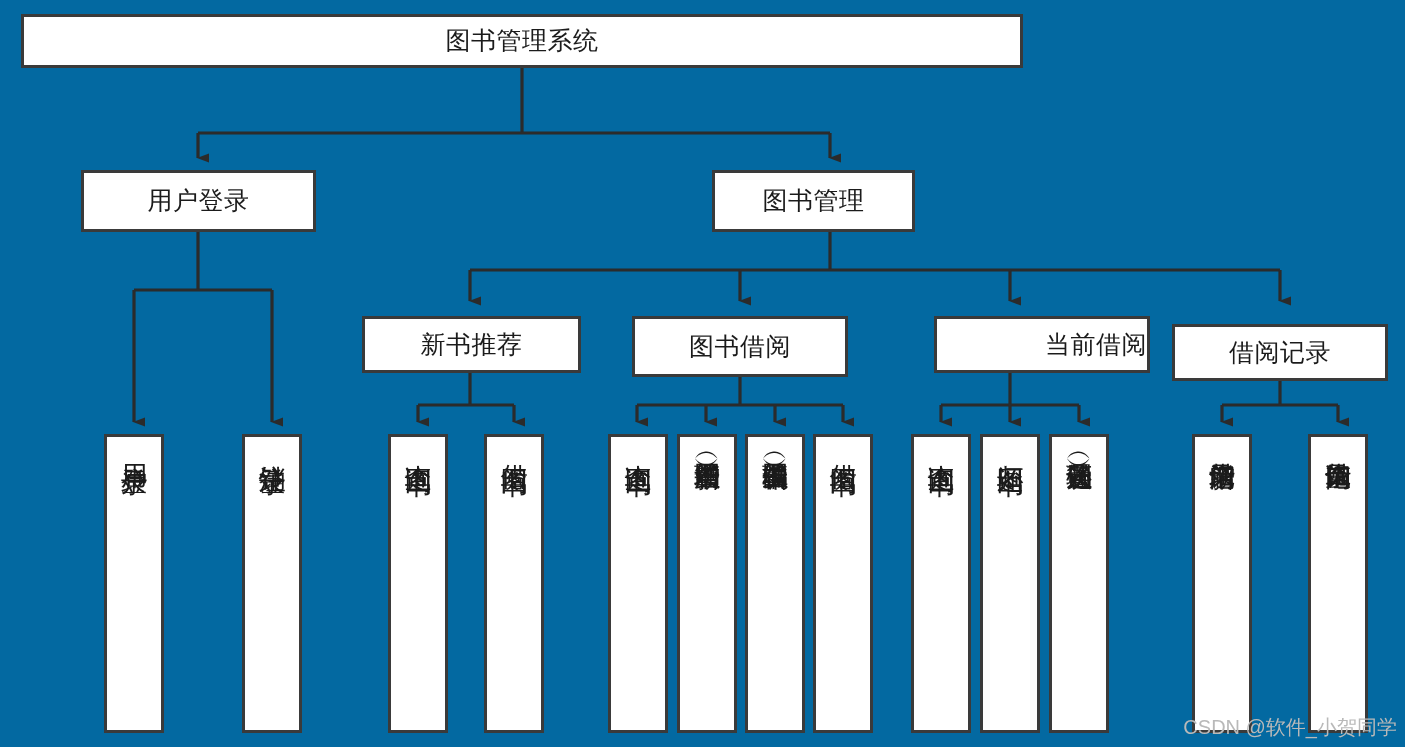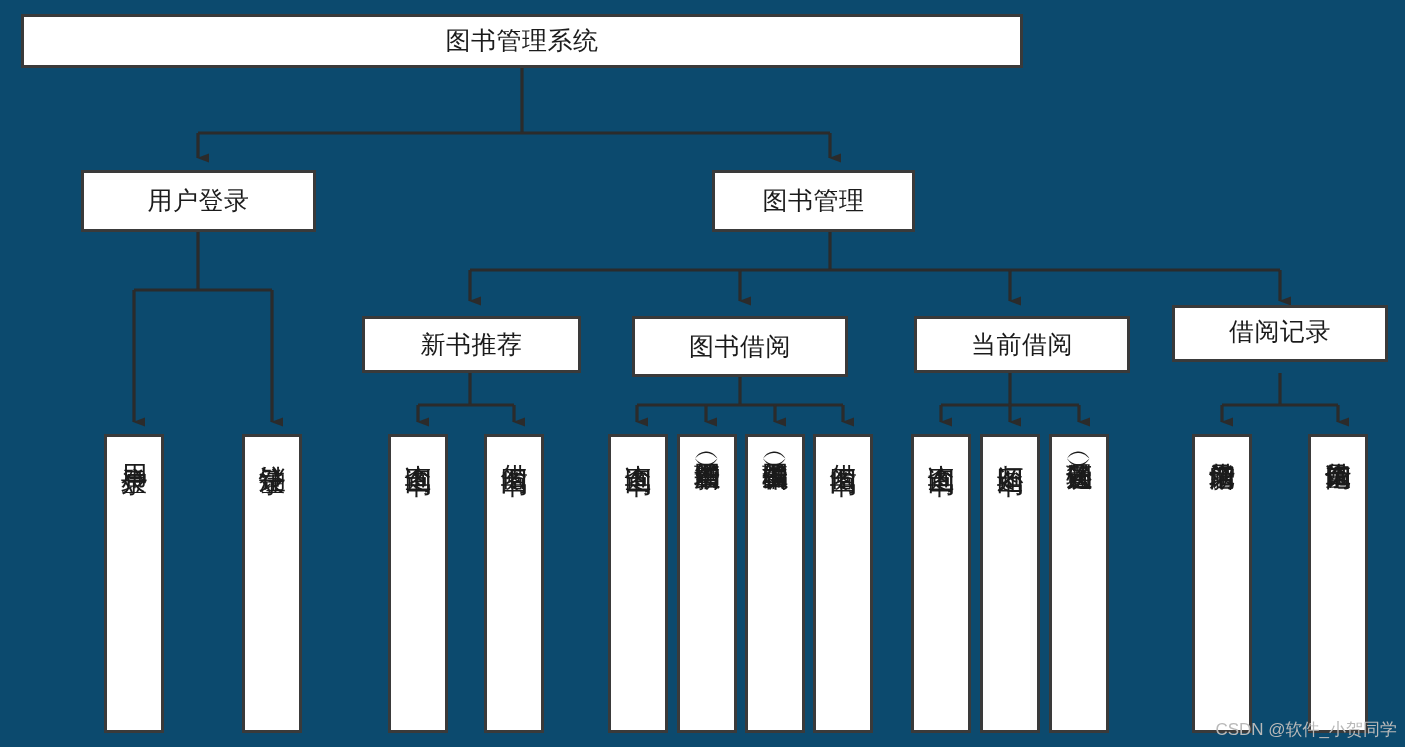--- a/index.html
+++ b/index.html
@@ -7,21 +7,21 @@
     padding: 0;
     background: #ffffff;
   }
   body {
     font-family: "Liberation Sans", "DejaVu Sans", sans-serif;
   }
   #canvas {
     position: relative;
     width: 1405px;
     height: 747px;
-    background: #0c4a6e;
+    background: #0369a1;
     overflow: hidden;
   }
   #diagram-svg {
     position: absolute;
     left: 0;
     top: 0;
     width: 1405px;
     height: 747px;
   }
   .node-box {
@@ -57,21 +57,21 @@
     white-space: nowrap;
   }
   .vertical.tall-text .node-label {
     font-size: 26px;
     letter-spacing: 0px;
   }
   #watermark {
     position: absolute;
     right: 8px;
     bottom: 6px;
-    font-size: 17px;
+    font-size: 20px;
     color: #b9b9b9;
     white-space: nowrap;
     pointer-events: none;
     margin-left: 34px;
   }
 </style>
 </head>
 <body>
 
 <div id="canvas">
@@ -139,25 +139,25 @@
   </div>
 
   <div class="node-box horizontal" style="left:362px; top:316px; width:219px; height:57px;">
     <span class="node-label">新书推荐</span>
   </div>
 
   <div class="node-box horizontal" style="left:632px; top:316px; width:216px; height:61px;">
     <span class="node-label">图书借阅</span>
   </div>
 
-  <div class="node-box horizontal" style="left:914px; top:316px; width:216px; height:57px;">
+  <div class="node-box horizontal" style="left:934px; top:316px; width:216px; height:57px;justify-content:flex-end;">
     <span class="node-label">当前借阅</span>
   </div>
 
-  <div class="node-box horizontal" style="left:1172px; top:305px; width:216px; height:57px;font-family:Liberation Mono, monospace;">
+  <div class="node-box horizontal" style="left:1172px; top:324px; width:216px; height:57px;">
     <span class="node-label">借阅记录</span>
   </div>
 
   <div class="node-box vertical" style="left:104px; top:434px; width:60px; height:299px;">
     <span class="node-label">用户登录</span>
   </div>
 
   <div class="node-box vertical" style="left:242px; top:434px; width:60px; height:299px;">
     <span class="node-label">注销登录</span>
   </div>

